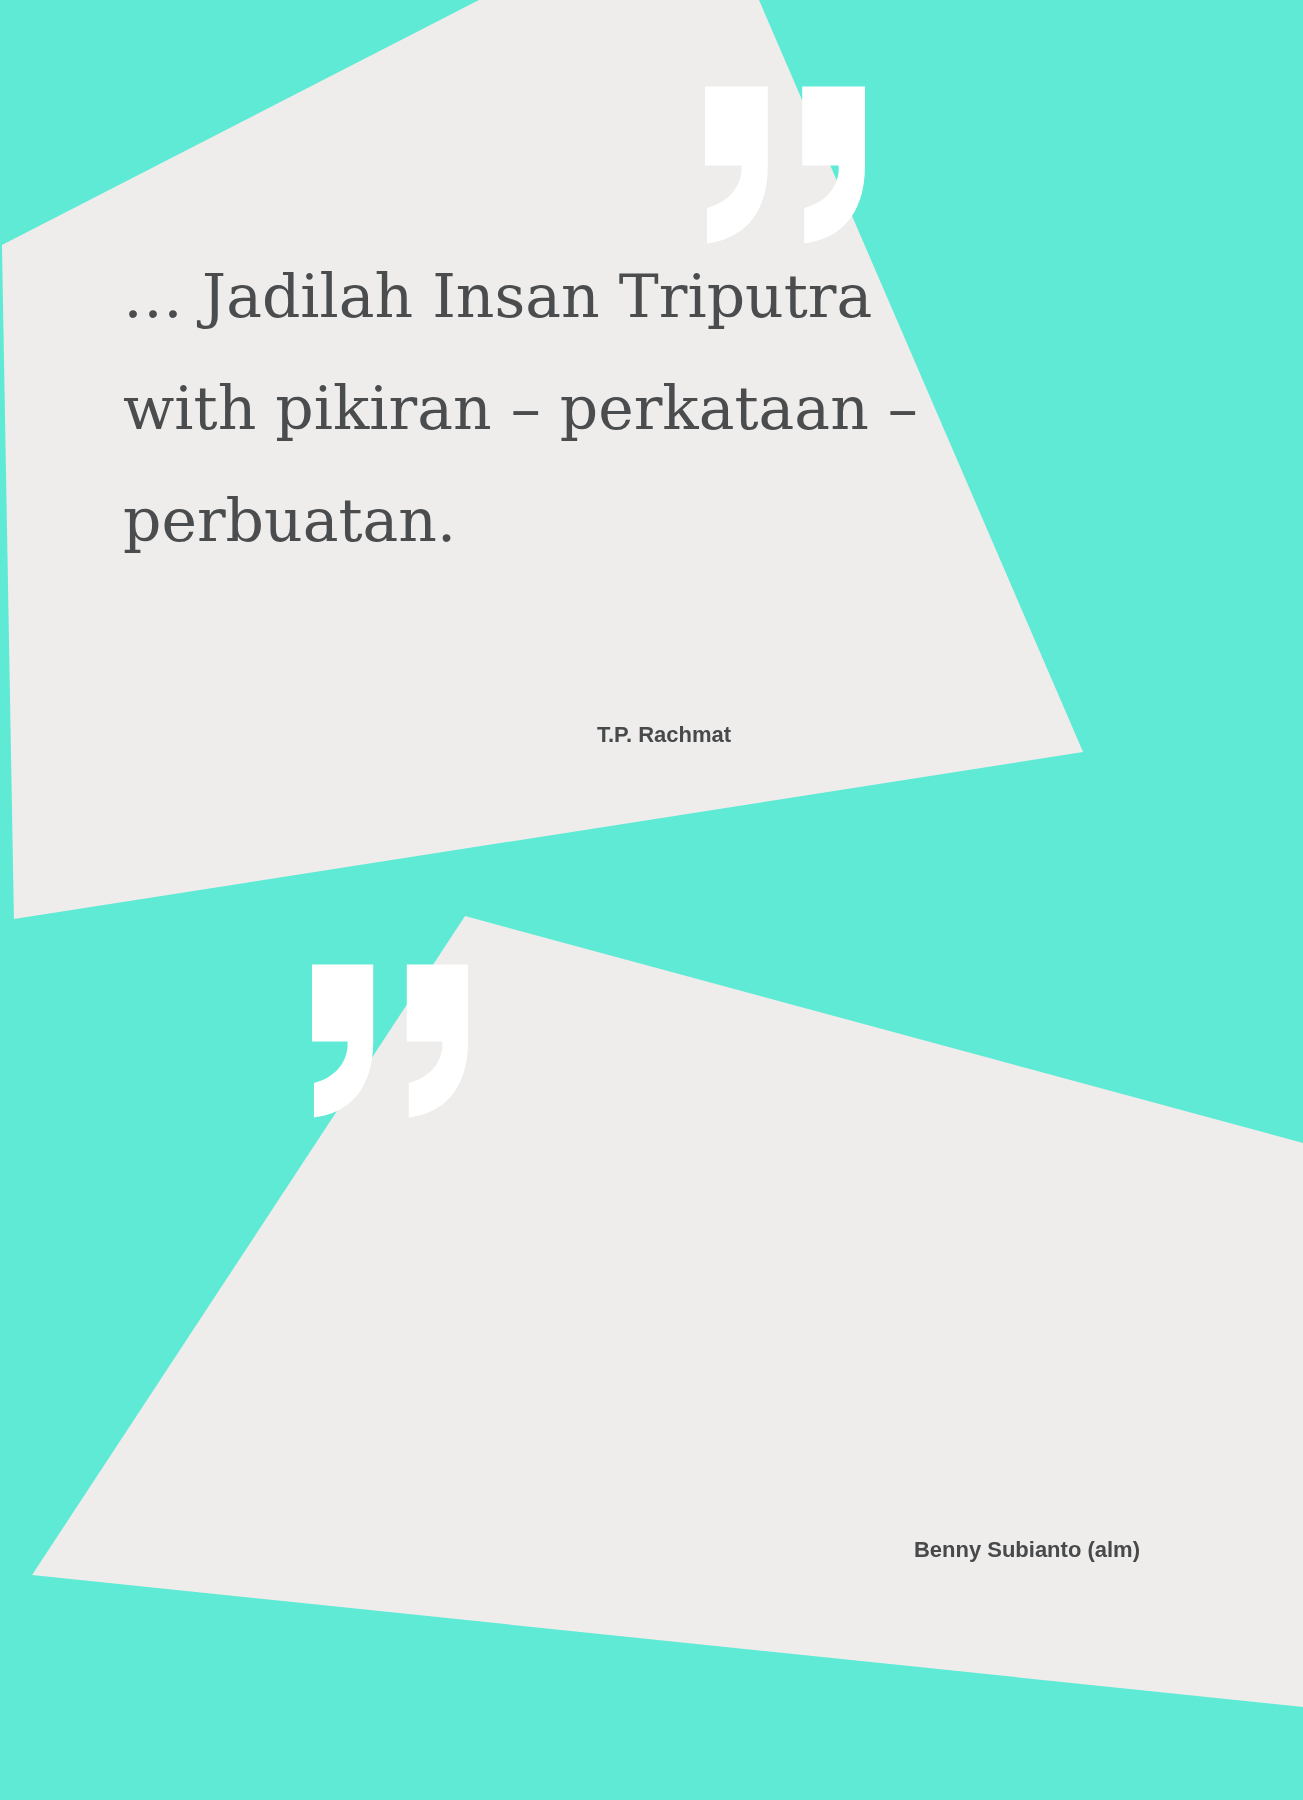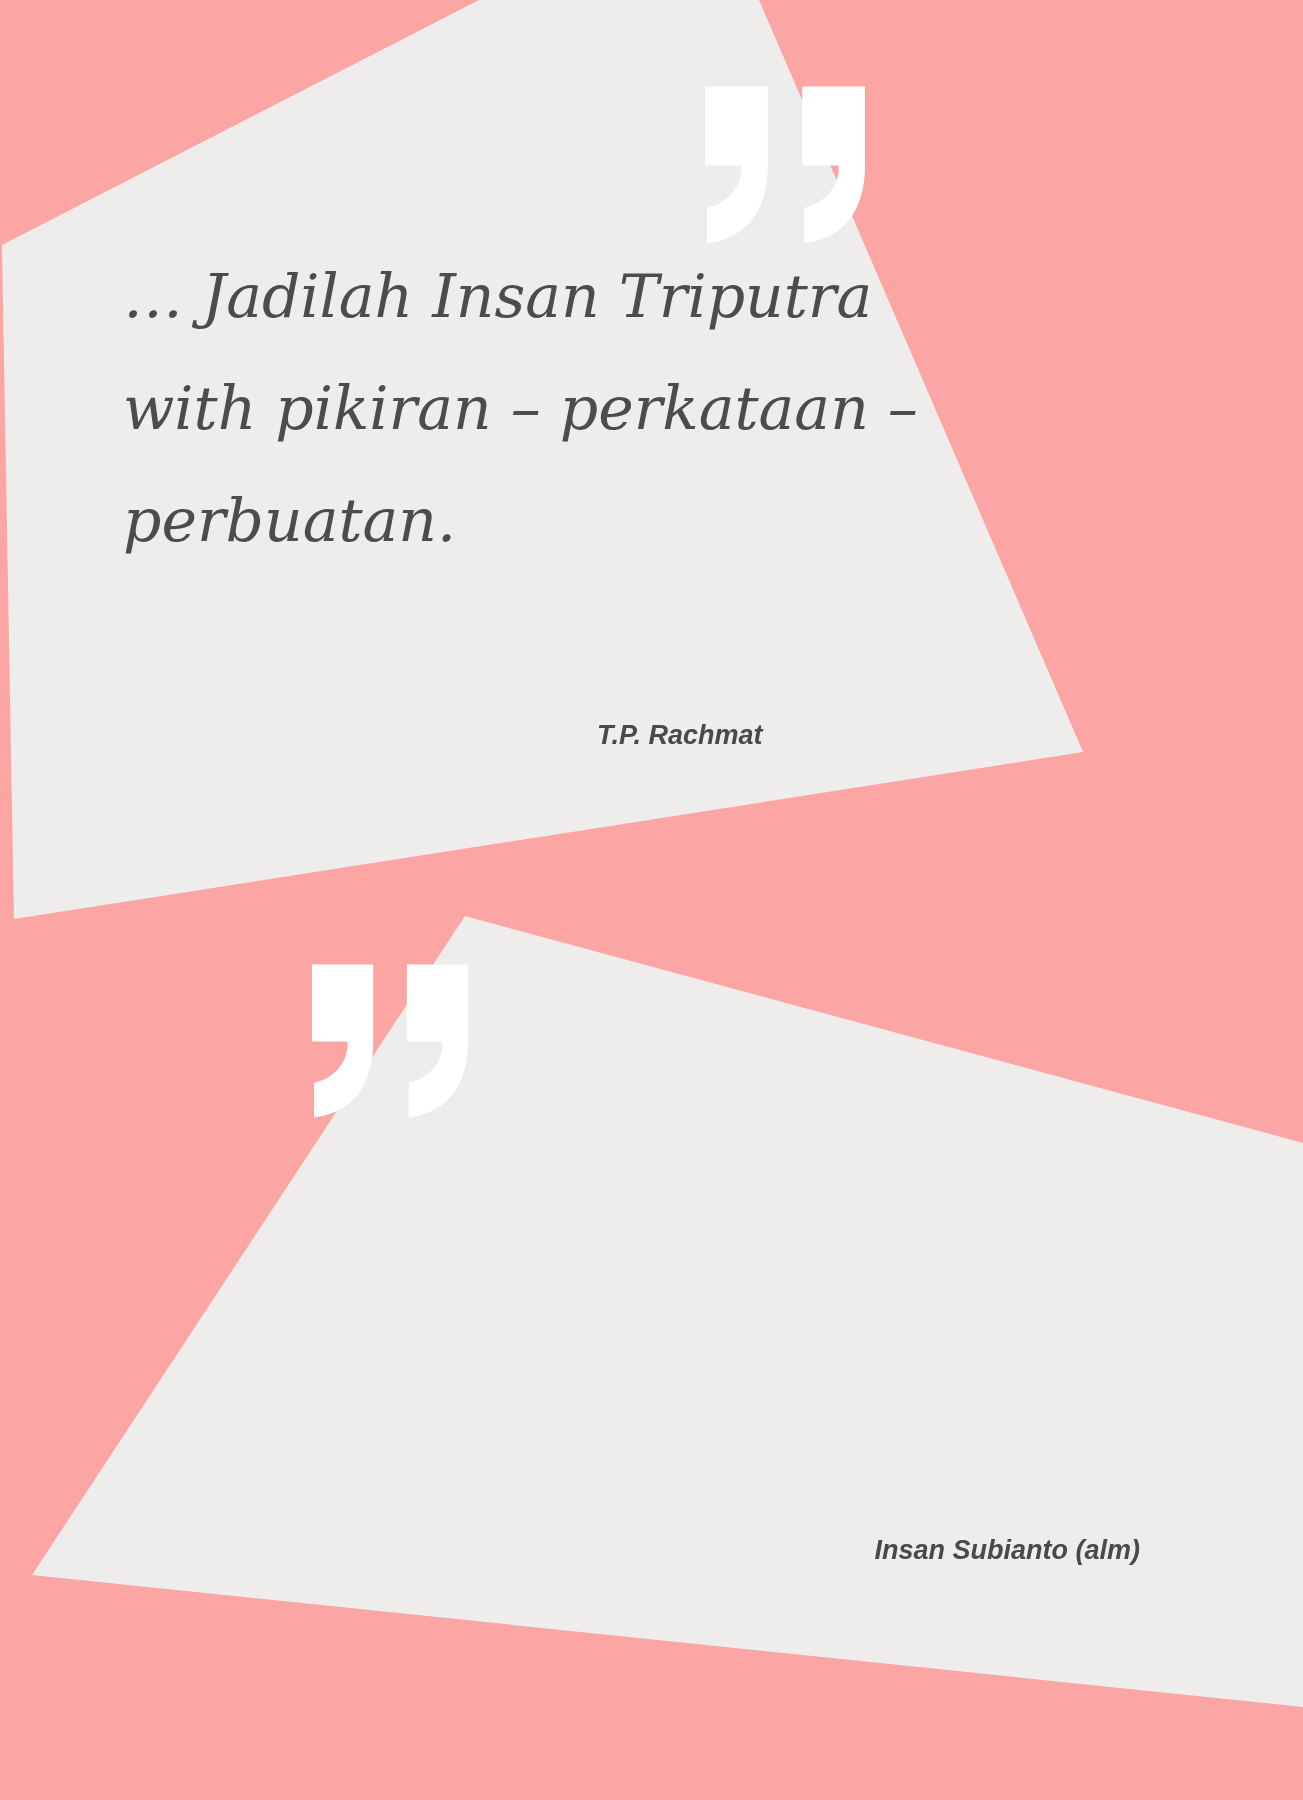--- a/index.html
+++ b/index.html
@@ -4,24 +4,23 @@
 <style>
   html, body {
     margin: 0;
     padding: 0;
     background: #9db6c4;
   }
   .canvas {
     position: relative;
     width: 1303px;
     height: 1800px;
-    background: #fca5a5;
+    background: #5eead4;
     overflow: hidden;
     font-family: "DejaVu Serif", serif;
-    font-style: italic;
   }
   .shape {
     position: absolute;
     inset: 0;
     background: #eeedec;
   }
   .shape1 {
     clip-path: polygon(36.76% 0%, 58.25% 0%, 83.12% 41.78%, 1.07% 51.06%, 0.15% 13.61%);
   }
   .shape2 {
@@ -40,21 +39,21 @@
     line-height: 112px;
     white-space: nowrap;
   }
   .qtext1 { left: 123px; top: 240px; }
   .qtext2 { left: 377px; top: 1122px; }
   .attr {
     position: absolute;
     color: #47494b;
     font-family: "Liberation Sans", sans-serif;
     font-weight: bold;
-    font-size: 27px;
+    font-size: 22px;
     line-height: 36px;
     white-space: nowrap;
   }
   .attr1 { left: 597px; top: 717px; }
   .attr2 { left: 640px; top: 1532px; width: 500px; text-align: right; }
 </style>
 </head>
 <body>
 
 <div class="canvas">
@@ -76,15 +75,15 @@
   <div class="attr attr1">T.P. Rachmat</div>
 
   <svg class="qmark qmark2" viewBox="0 0 158 155" xmlns="http://www.w3.org/2000/svg">
     <path fill="#ffffff" d="M0 0 H62 V78 C62 130 34 151 2 155 L2 120 C24 114 34 100 36 84 L36 78 H0 Z"></path>
     <path fill="#ffffff" d="M96 0 H158 V78 C158 130 130 151 98 155 L98 120 C120 114 130 100 132 84 L132 78 H96 Z"></path>
   </svg>
 
   <div class="qtext qtext2">
   </div>
 
-  <div class="attr attr2">Insan Subianto (alm)</div>
+  <div class="attr attr2">Benny Subianto (alm)</div>
 
 </div>
 
 </body></html>

